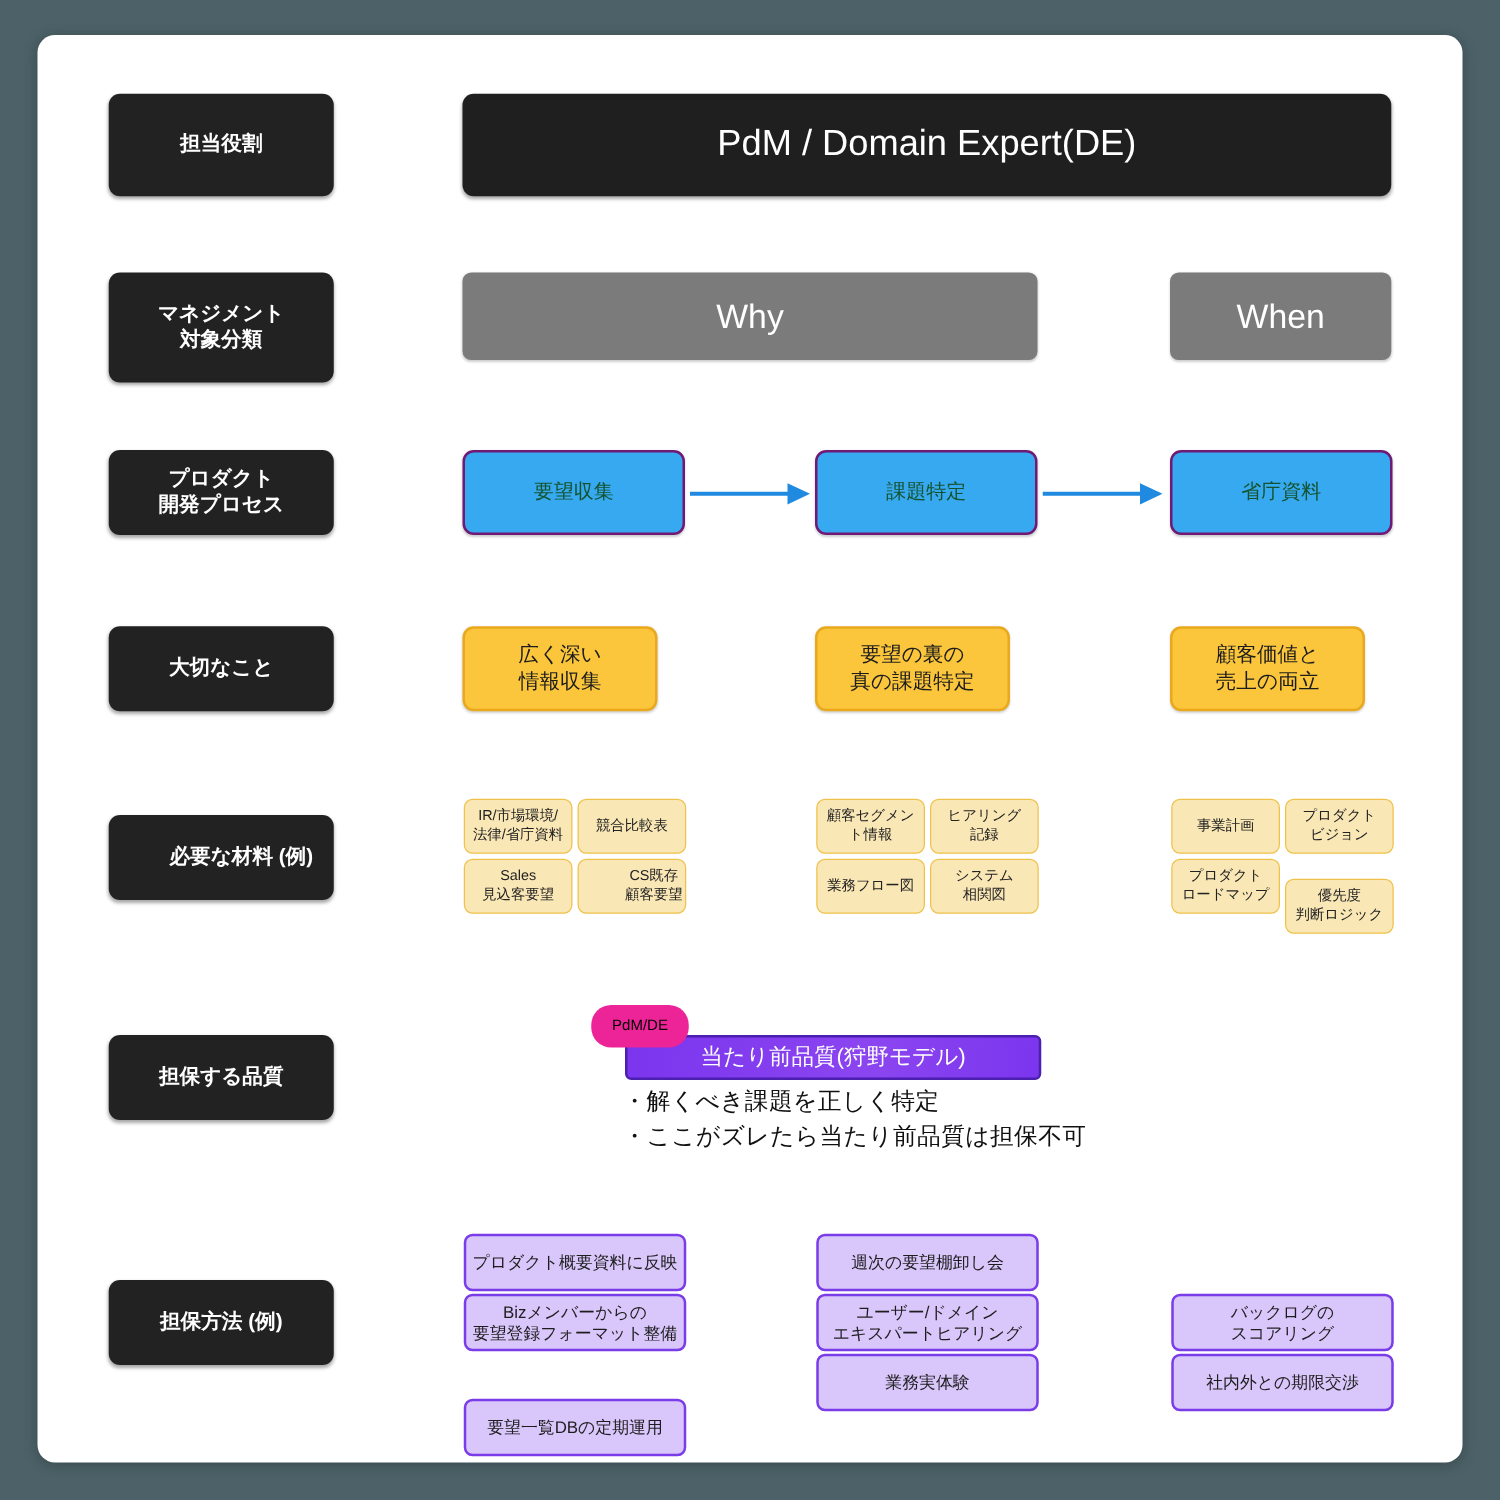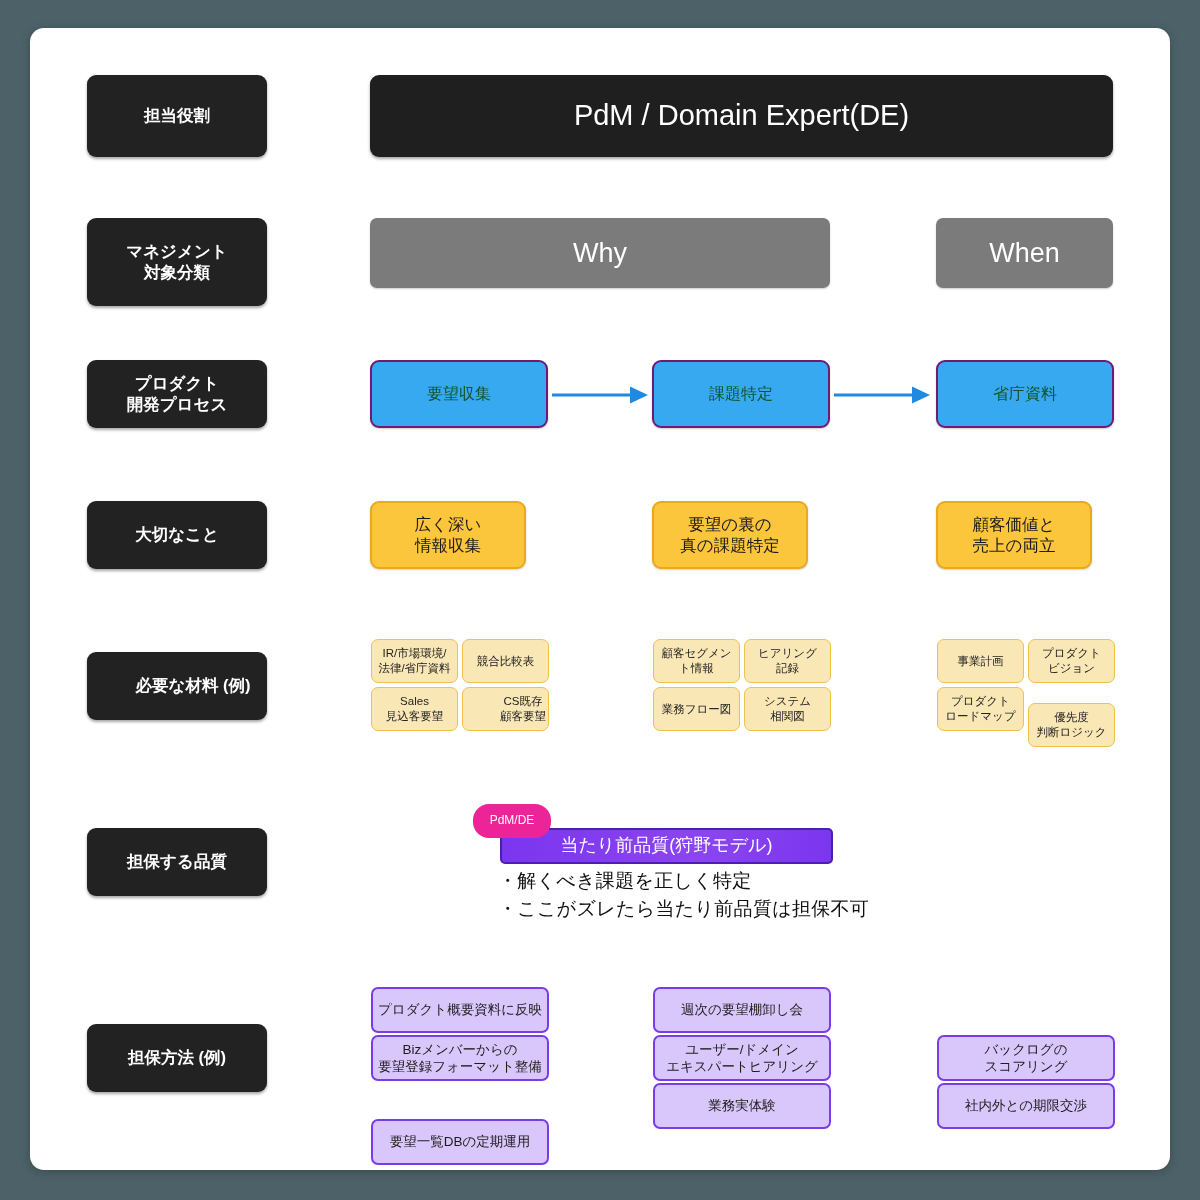--- a/index.html
+++ b/index.html
@@ -96,21 +96,21 @@
     border: 1.6px solid #f0c14b;
     border-radius: 7px;
     color: #222222;
     font-size: 11.5px;
     width: 87px; height: 44px;
   }
 
   
   #pdmde-badge {
     background: #ec2497;
-    color: #ffffff;
+    color: #000000;
     border-radius: 16px;
     font-size: 12px;
     left: 443px; top: 776px;
     width: 78px; height: 34px;
     z-index: 3;
     font-weight: normal;
   }
   #quality-bar {
     background: #7d3bea;
     border: 2px solid #4b1fb0;

